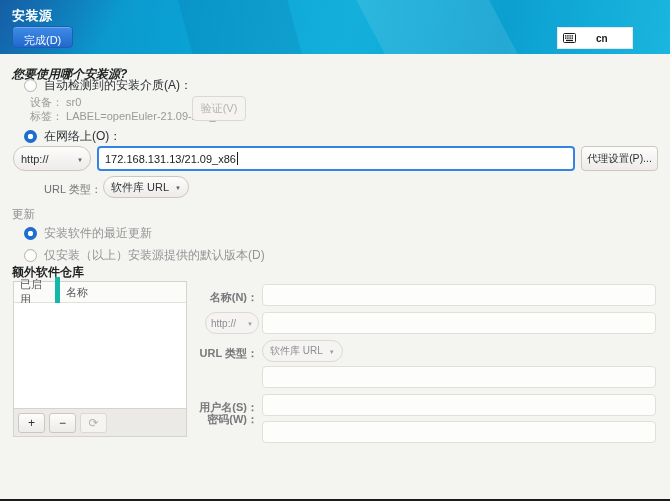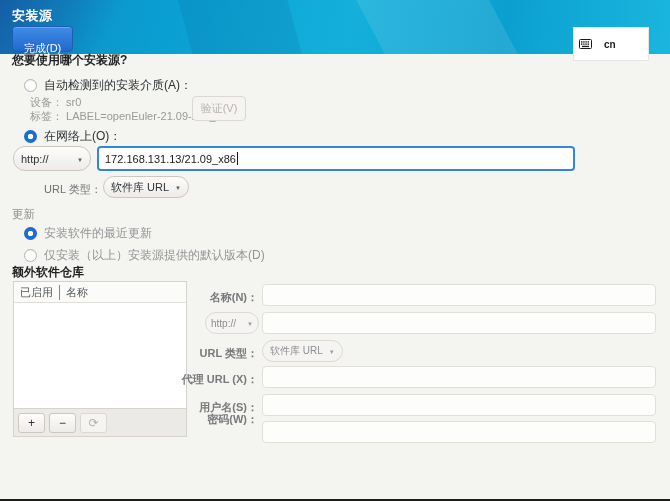--- a/index.html
+++ b/index.html
@@ -16,30 +16,30 @@
       linear-gradient(118deg, rgba(23,85,160,0.85) 0%, rgba(23,85,160,0) 18%),
       linear-gradient(62deg, rgba(255,255,255,0) 55%, rgba(255,255,255,0.10) 55.2%, rgba(255,255,255,0.10) 74%, rgba(255,255,255,0) 74.2%),
       linear-gradient(75deg, rgba(0,50,110,0) 28%, rgba(0,50,110,0.10) 28.2%, rgba(0,50,110,0.10) 44%, rgba(0,50,110,0) 44.2%),
       linear-gradient(100deg, #0d8ec6 0%, #0aa2d4 30%, #14b0db 52%, #0b9fd0 75%, #1ab6df 100%);
   }
   .page-title {
     position:absolute; left:12px; top:7px;
     font-size:13px; font-weight:bold; color:#ffffff; letter-spacing:0.5px;
   }
   .done-btn {
-    position:absolute; left:12px; top:26px; height:15px; padding:12px 11px;
+    position:absolute; left:12px; top:26px; height:22px; padding:4px 11px;
     background:linear-gradient(#3f8ce6, #2268cd);
     border:1px solid #1a5fb4; border-radius:4px;
     color:#ffffff; font-size:11px; line-height:19px; cursor:pointer;
     box-shadow:inset 0 1px 0 rgba(255,255,255,0.25);
   }
   .kbd-indicator {
     position:absolute; left:557px; top:27px; width:76px; height:20px;
     background:#ffffff; border:1px solid #e6e6e6;
-    display:flex; align-items:center; gap:12px; padding:16px 5px;margin-left:16px;
+    display:flex; align-items:center; gap:20px; padding:10px 5px;
   }
   .kbd-indicator .kbd-label { font-size:10px; color:#1a1a1a; font-weight:bold; }
   
   .radio {
     display:inline-block; width:13px; height:13px; border-radius:50%;
     background:#fdfdfd; border:1px solid #b7b2ad; flex:none;
     box-shadow:inset 0 1px 1px rgba(0,0,0,0.05);
   }
   .radio.checked {
     border:none;
@@ -79,21 +79,21 @@
   
   .repo-table {
     position:absolute; left:13px; top:281px; width:174px; height:156px;
     border:1px solid #d6d2ce; background:#ffffff; display:flex; flex-direction:column;
   }
   .repo-table .thead {
     height:21px; background:#fbfbfa; border-bottom:1px solid #e3e0dc;
     display:flex; align-items:center; flex:none;
   }
   .repo-table .th { font-size:11px; color:#55585a; padding:0 6px; }
-  .repo-table .th.col-enabled { width:46px; border-right:1px solid #14b8a6; }
+  .repo-table .th.col-enabled { width:46px; border-right:5px solid #14b8a6; }
   .repo-table .tbody { flex:1; background:#ffffff; }
   .repo-toolbar {
     height:28px; background:#eceae7; border-top:1px solid #d6d2ce;
     display:flex; align-items:center; gap:4px; padding:0 4px; flex:none;
   }
   .tool-btn {
     width:27px; height:20px; font-size:12px; line-height:1;
     border-radius:3px;
   }
   .tool-btn .refresh-glyph::before { content:"⟳"; font-size:12px; }
@@ -118,21 +118,21 @@
         <rect x="2" y="4.4" width="1.4" height="1.4" fill="#1a1a1a"></rect>
           <rect x="4.2" y="4.4" width="1.4" height="1.4" fill="#1a1a1a"></rect>
           <rect x="6.4" y="4.4" width="1.4" height="1.4" fill="#1a1a1a"></rect>
           <rect x="8.6" y="4.4" width="1.4" height="1.4" fill="#1a1a1a"></rect>
         <rect x="3" y="6.8" width="7" height="1.3" fill="#1a1a1a"></rect>
       </svg>
       <span class="kbd-label">cn</span>
     </div>
   </div>
 
-  <div class="section-heading" style="left:12px; top:52px;">您要使用哪个安装源?</div>
+  <div class="section-heading" style="left:12px; top:66px;font-style:italic;">您要使用哪个安装源?</div>
 
   <div class="radio-row" style="left:24px; top:77px;">
     <span class="radio"></span>
     <span class="radio-label">自动检测到的安装介质(A)：</span>
   </div>
 
   <div class="gray-label" style="left:30px; top:95px;"><span>设备：</span> <span>sr0</span></div>
   <div class="gray-label" style="left:30px; top:109px;"><span>标签：</span> <span>LABEL=openEuler-21.09-x86_64</span></div>
 
   <button class="btn disabled" style="position:absolute; left:192px; top:96px; width:54px; height:25px;text-align:center;">验证(V)</button>
@@ -143,20 +143,21 @@
   </div>
 
   <div class="dropdown" style="position:absolute; left:13px; top:146px; width:78px; height:25px;">
     <span>http://</span>
     <span class="chev"></span>
   </div>
   <div class="text-input focused" style="position:absolute; left:97px; top:146px; width:478px; height:25px;">
     <span>172.168.131.13/21.09_x86</span>
       <span class="caret"></span>
   </div>
+  <button class="btn" style="position:absolute; left:581px; top:146px; width:77px; height:25px; font-size:10.5px;">代理设置(P)...</button>
 
   <div class="mid-label" style="left:44px; top:182px;">URL 类型：</div>
   <div class="dropdown" style="position:absolute; left:103px; top:176px; height:22px;">
     <span>软件库 URL</span>
     <span class="chev"></span>
   </div>
 
   <div class="gray-label" style="left:12px; top:207px; color:#8e9192; font-size:11.5px;">更新</div>
 
   <div class="radio-row" style="left:24px; top:225px;">
@@ -193,21 +194,20 @@
     <span class="chev"></span>
   </div>
   <div class="text-input disabled" style="position:absolute; left:262px; top:312px; width:394px; height:22px;"></div>
 
   <div class="form-label" style="left:138px; top:346px;">URL 类型：</div>
   <div class="dropdown disabled" style="position:absolute; left:262px; top:340px; height:22px; font-size:10px;">
     <span>软件库 URL</span>
     <span class="chev"></span>
   </div>
 
-  <div class="form-label" style="left:138px; top:372px;">代理 URL (X)：</div>
   <div class="text-input disabled" style="position:absolute; left:262px; top:366px; width:394px; height:22px;"></div>
 
   <div class="form-label" style="left:138px; top:400px;">用户名(S)：</div>
   <div class="text-input disabled" style="position:absolute; left:262px; top:394px; width:394px; height:22px;"></div>
 
   <div class="form-label" style="left:138px; top:412px;">密码(W)：</div>
   <div class="text-input disabled" style="position:absolute; left:262px; top:421px; width:394px; height:22px;"></div>
 
   <div style="position:absolute; left:0; bottom:0; width:670px; height:2px; background:#1b1b1b;"></div>
 

